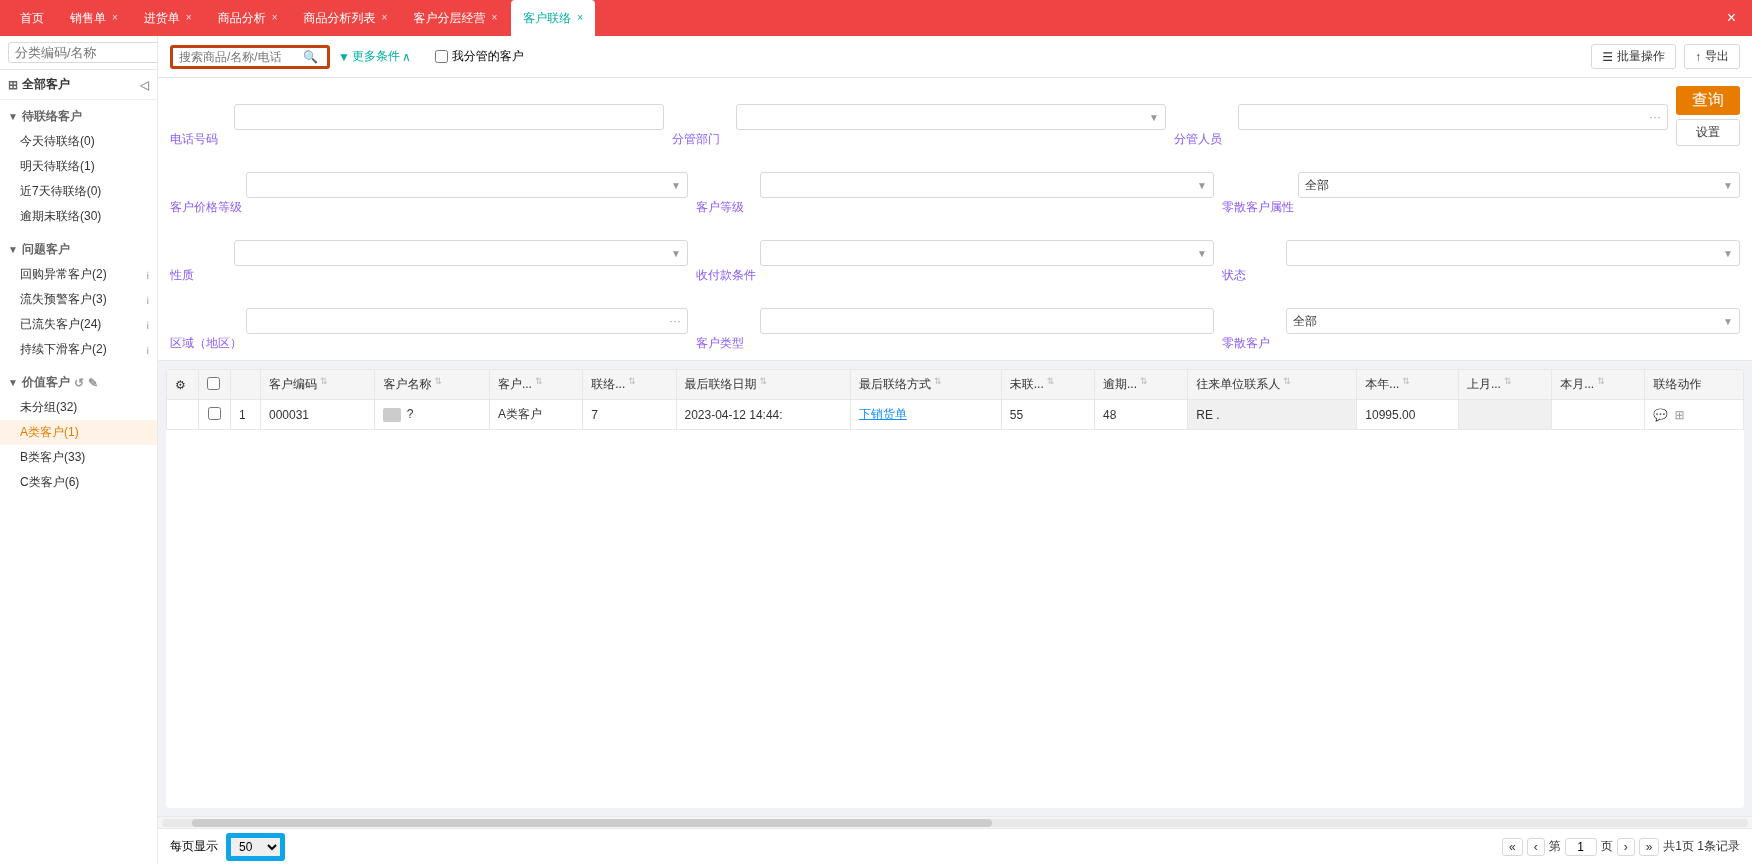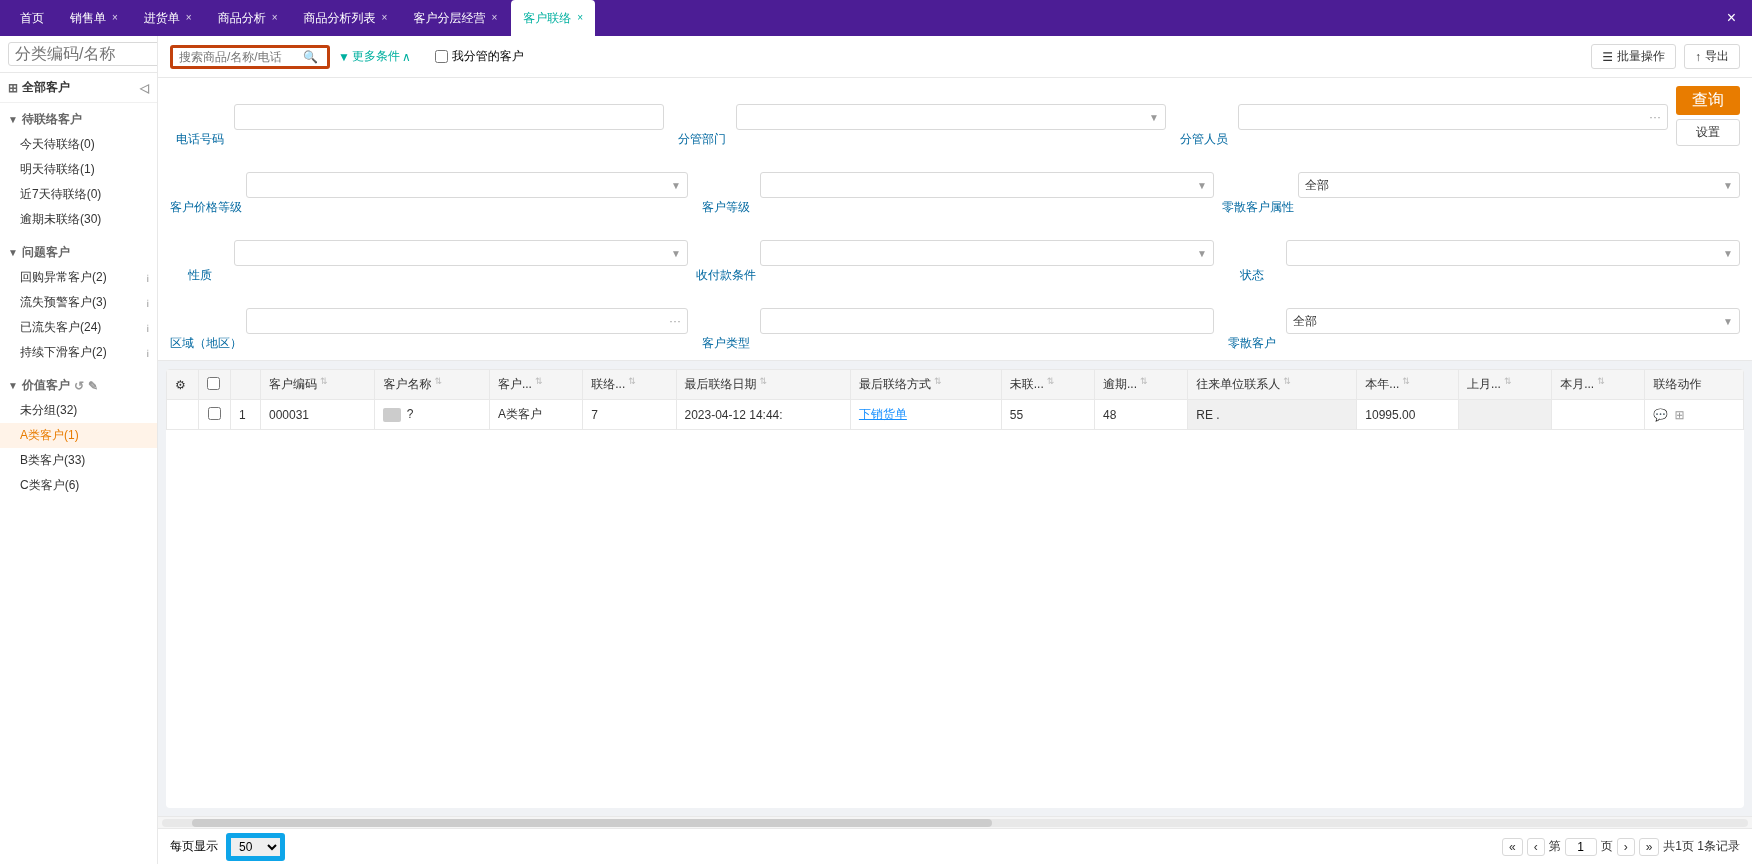--- a/index.html
+++ b/index.html
@@ -1,21 +1,21 @@
 <!DOCTYPE html>
 <html><head>
   <meta charset="utf-8">
   <style>
     * { box-sizing: border-box; margin: 0; padding: 0; font-family: 'Microsoft YaHei', Arial, sans-serif; font-size: 12px; }
     body { background: #f0f2f5; width: 1752px; height: 864px; overflow: hidden; }
 
     
     .top-nav {
       display: flex; align-items: center;
-      background: #4c1d95; height: 36px; padding: 0 8px;
+      background: #ef4444; height: 36px; padding: 0 8px;
       color: white; gap: 2px;
     }
     .top-nav .nav-item {
       padding: 0 12px; height: 36px; line-height: 36px;
       cursor: pointer; color: white; white-space: nowrap;
       display: flex; align-items: center; gap: 4px;
     }
     .top-nav .nav-item.active { background: white; color: #00b0a0; border-radius: 4px 4px 0 0; }
     .top-nav .nav-close {
       font-size: 10px; color: rgba(255,255,255,0.8); cursor: pointer; margin-left: 2px;
@@ -32,21 +32,21 @@
     .sidebar {
       width: 158px; background: white; border-right: 1px solid #e8e8e8;
       display: flex; flex-direction: column; overflow-y: auto; flex-shrink: 0;
     }
     .sidebar-search {
       display: flex; align-items: center; padding: 6px 8px;
       border-bottom: 1px solid #e8e8e8; gap: 4px;
     }
     .sidebar-search input {
       flex: 1; border: 1px solid #d9d9d9; border-radius: 3px;
-      padding: 2px 6px; font-size: 16px; color: #999;
+      padding: 2px 6px; font-size: 13px; color: #999;
       outline: none;
     }
 
     .sidebar-section-header {
       display: flex; align-items: center; padding: 6px 8px;
       font-weight: bold; color: #333; font-size: 12px;
       border-bottom: 1px solid #f0f0f0;
     }
     .sidebar-section-header .grid-icon { margin-right: 4px; color: #666; }
     .sidebar-section-header .collapse-btn { margin-left: auto; color: #999; cursor: pointer; font-size: 12px; }
@@ -93,21 +93,21 @@
     .adv-filter {
       background: white; padding: 8px 12px; border-bottom: 1px solid #e8e8e8;
     }
     .adv-filter-row {
       display: flex; align-items: center; gap: 8px; margin-bottom: 6px;
     }
     .adv-filter-row:last-child { margin-bottom: 0; }
     .filter-field {
       display: flex; align-items: center; gap: 4px; flex: 1;
     }
-    .filter-field label { color: #0369a1; white-space: nowrap; min-width: 60px; text-align: center; margin-top: 45px; }
+    .filter-field label { color: #8b5cf6; white-space: nowrap; min-width: 60px; text-align: left; margin-top: 45px; }
     .filter-select {
       flex: 1; border: 1px solid #d9d9d9; border-radius: 3px;
       padding: 3px 6px; display: flex; align-items: center; justify-content: space-between;
       cursor: pointer; background: white; min-height: 26px;
     }
     .filter-select .select-val { color: #333; font-size: 12px; }
     .filter-select .select-arrow { color: #999; font-size: 10px; }
     .filter-input {
       flex: 1; border: 1px solid #d9d9d9; border-radius: 3px;
       padding: 3px 6px; font-size: 12px; outline: none; min-height: 26px;

